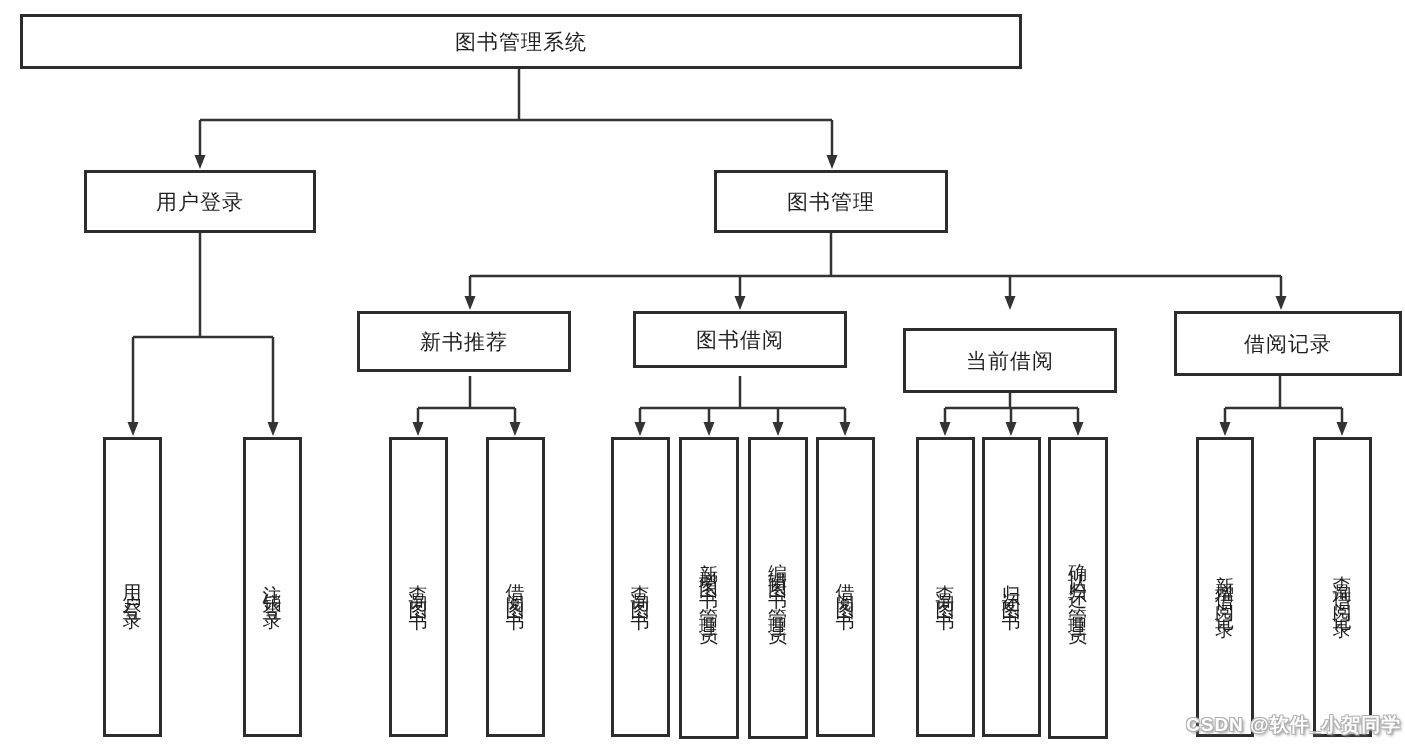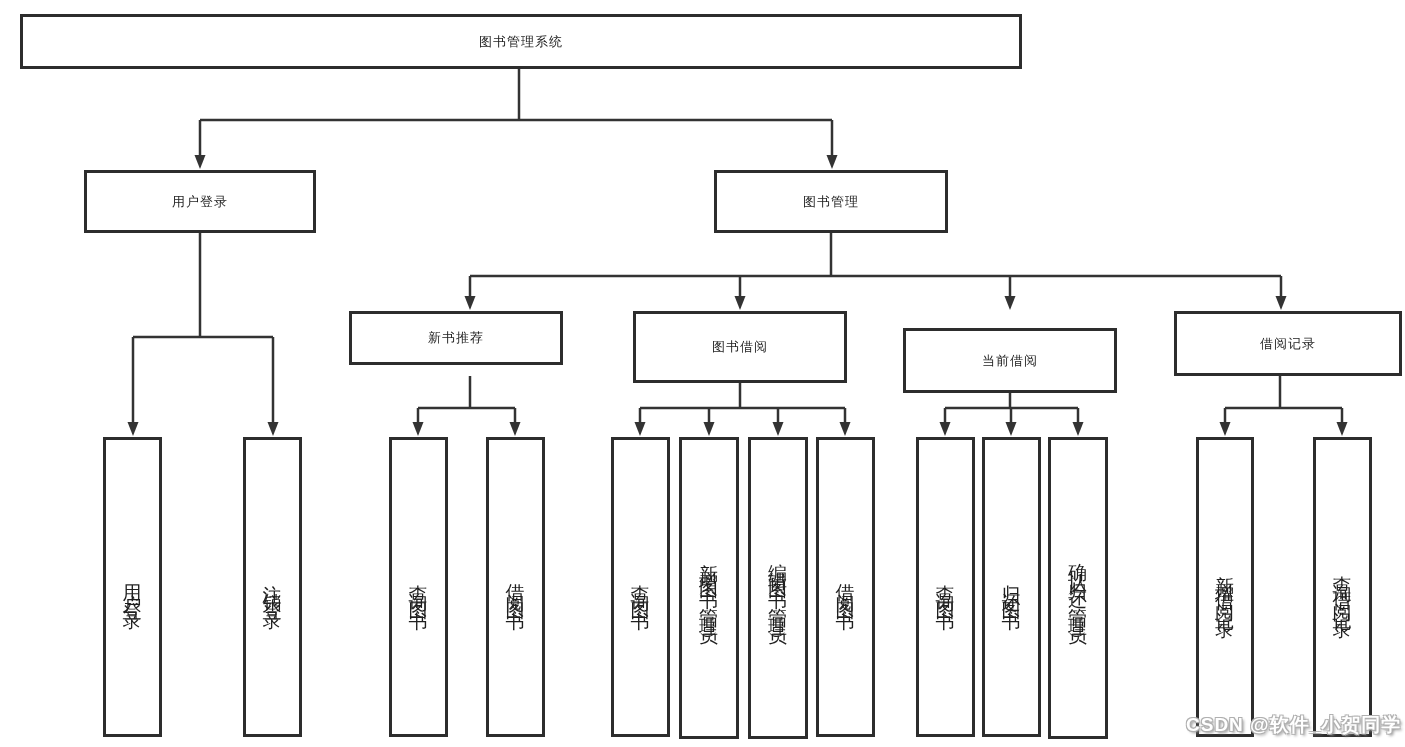--- a/index.html
+++ b/index.html
@@ -12,21 +12,21 @@
   }
   .lines{position:absolute;left:0;top:0;width:1405px;height:747px;}
   .node{
     position:absolute;
     box-sizing:border-box;
     background:#ffffff;
     border:3px solid #2d2d2d;
     display:flex;align-items:center;justify-content:center;
     color:#1f1f1f;
   }
-  .hbox{font-size:13px;letter-spacing:1px;white-space:nowrap;}
+  .hbox{font-size:21px;letter-spacing:1px;white-space:nowrap;}
   .vbox{width:59px;height:300px;top:437px;}
   .vtext{
     writing-mode:vertical-rl;
     text-orientation:mixed;
     font-size:19px;
     line-height:1;
     letter-spacing:9px;
     color:#1f1f1f;
   }
   .watermark{
@@ -127,24 +127,24 @@
     <span>图书管理系统</span>
   </div>
 
   <div class="node hbox" style="left:84px;top:170px;width:232px;height:63px">
     <span>用户登录</span>
   </div>
   <div class="node hbox" style="left:714px;top:170px;width:234px;height:63px">
     <span>图书管理</span>
   </div>
 
-  <div class="node hbox" style="left:349px;top:311px;width:214px;height:54px">
+  <div class="node hbox" style="left:357px;top:311px;width:214px;height:61px">
     <span>新书推荐</span>
   </div>
-  <div class="node hbox" style="left:633px;top:311px;width:214px;height:72px">
+  <div class="node hbox" style="left:633px;top:311px;width:214px;height:57px">
     <span>图书借阅</span>
   </div>
   <div class="node hbox" style="left:903px;top:328px;width:214px;height:65px">
     <span>当前借阅</span>
   </div>
   <div class="node hbox" style="left:1174px;top:311px;width:228px;height:65px">
     <span>借阅记录</span>
   </div>
 
   <div class="node vbox" style="left:103px">

